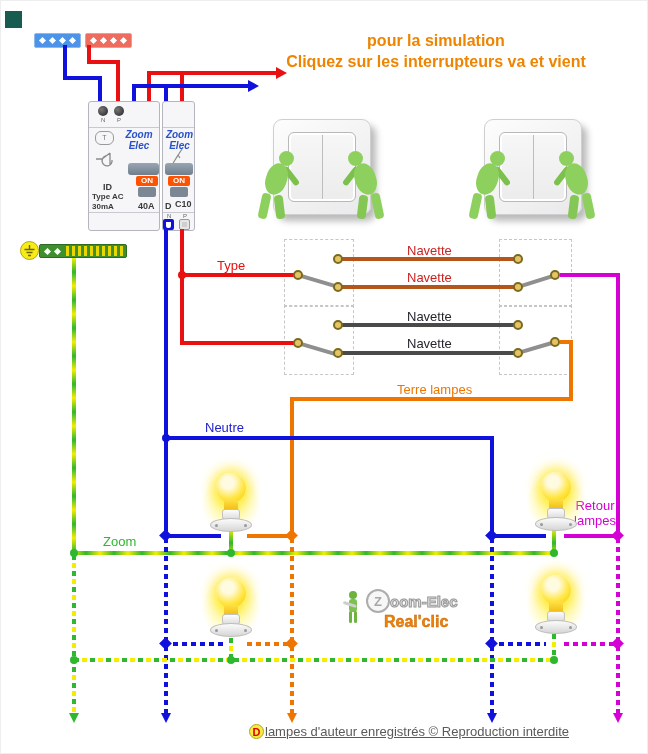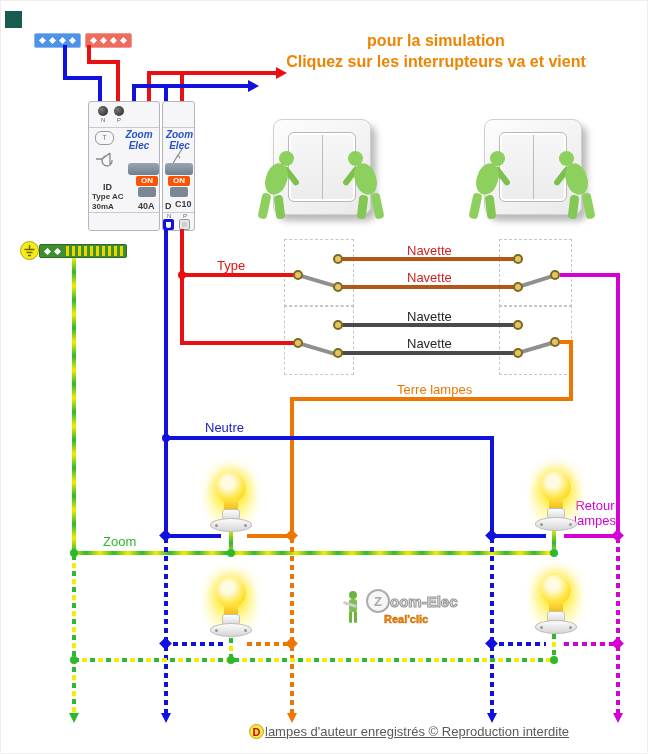--- a/index.html
+++ b/index.html
@@ -58,21 +58,21 @@
   .glass{position:absolute;left:17px;top:-13px;width:30px;height:30px;border-radius:50%;background:radial-gradient(circle at 40% 32%,#fffbe0 0 22%,#ffe53e 60%,#f7c500);box-shadow:0 0 12px 5px rgba(255,228,0,.65);}
   .neck{position:absolute;left:25px;top:14px;width:14px;height:10px;background:linear-gradient(#ffdf45,#f2bd13);}
   .socket{position:absolute;left:23px;top:23px;width:18px;height:11px;background:linear-gradient(#fdfdfd,#dcdcdc);border:1px solid #c2c2c2;border-radius:3px;box-sizing:border-box;}
   .plate2{position:absolute;left:11px;top:32px;width:42px;height:14px;background:linear-gradient(#fcfcfc,#d6d6d6);border:1px solid #bdbdbd;border-radius:50%;box-sizing:border-box;}
   .screwdot{position:absolute;top:5px;width:3px;height:3px;border-radius:50%;background:#9a9a9a;}
   
   .tblock{position:absolute;width:45px;height:13px;border-radius:2px;}
   .tdiam{position:absolute;top:4px;width:5px;height:5px;background:#fff;transform:rotate(45deg);}
   
   .logo-name{font-size:15px;font-weight:bold;color:#e2e2e2;-webkit-text-stroke:1px #9a9a9a;text-shadow:0 0 1px #999;}
-  .logo-tag{font-size:11px;font-weight:bold;color:#f08000;-webkit-text-stroke:0.4px #c06000;}
+  .logo-tag{font-size:16px;font-weight:bold;color:#f08000;-webkit-text-stroke:0.4px #c06000;}
 </style>
 </head>
 <body>
 
 <div id="canvas">
 
   <div class="abs" style="left:4px;top:10px;width:17px;height:17px;background:#175b51;"></div>
 
   <div class="abs" style="left:275px;top:29px;width:320px;text-align:center;color:#ee8400;font-size:16px;font-weight:bold;line-height:21px;">
     <div>pour la simulation</div>

